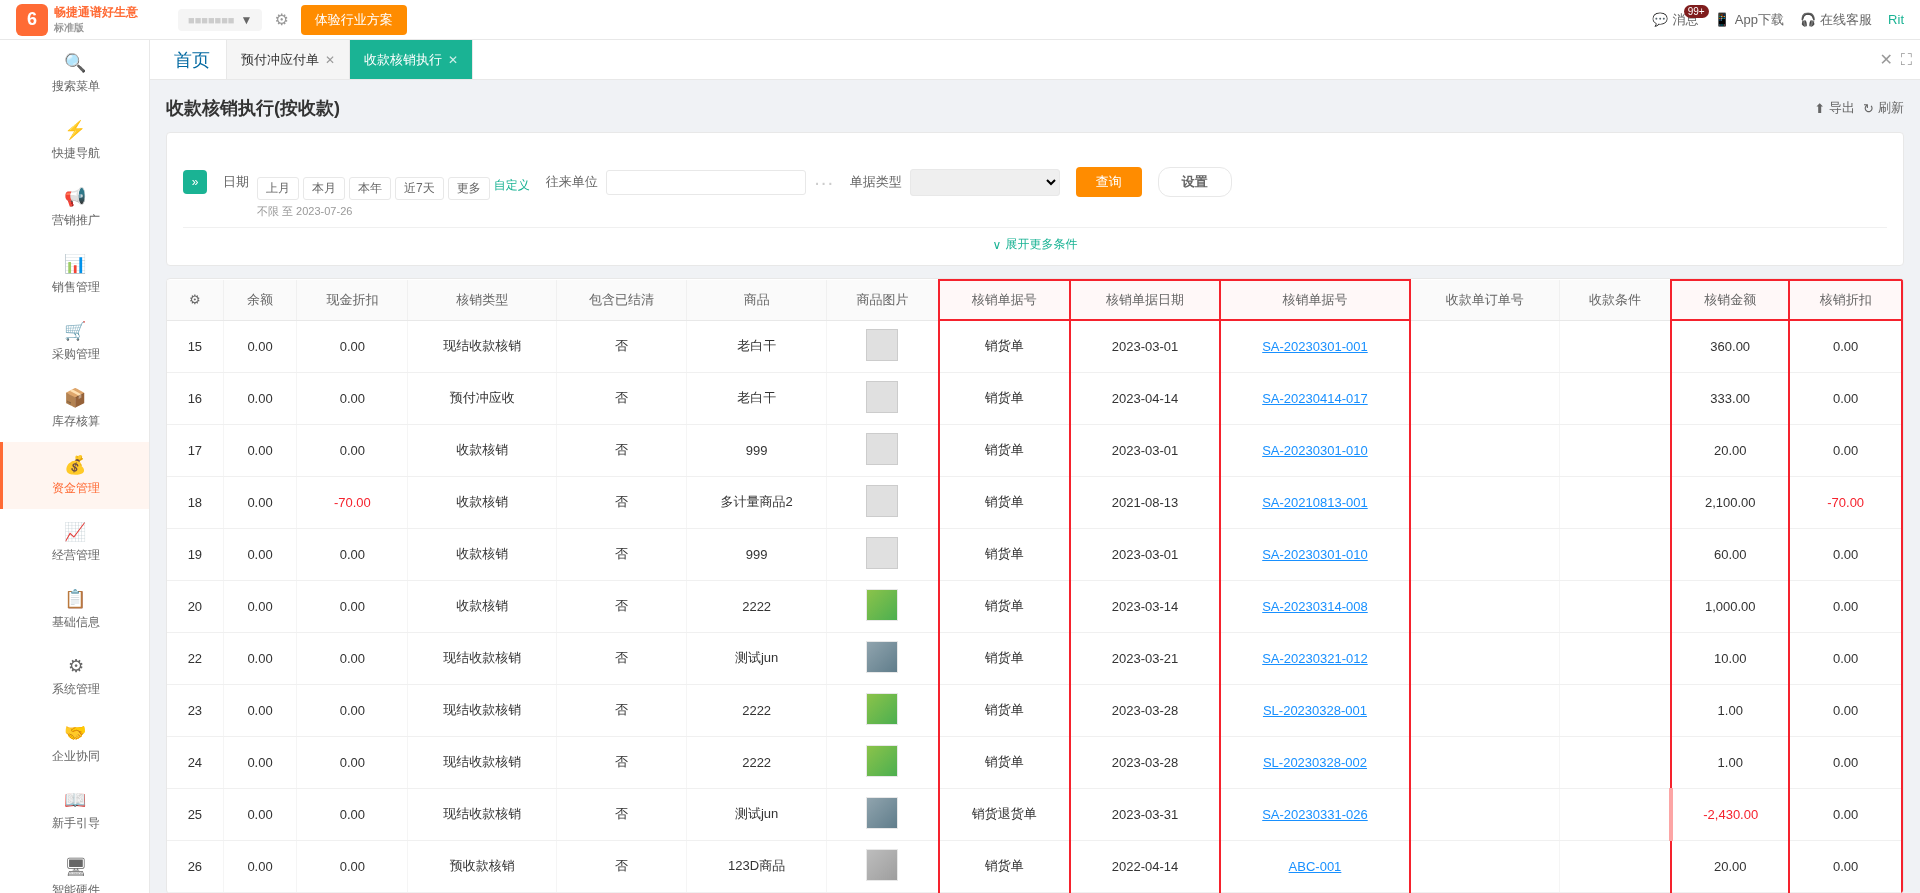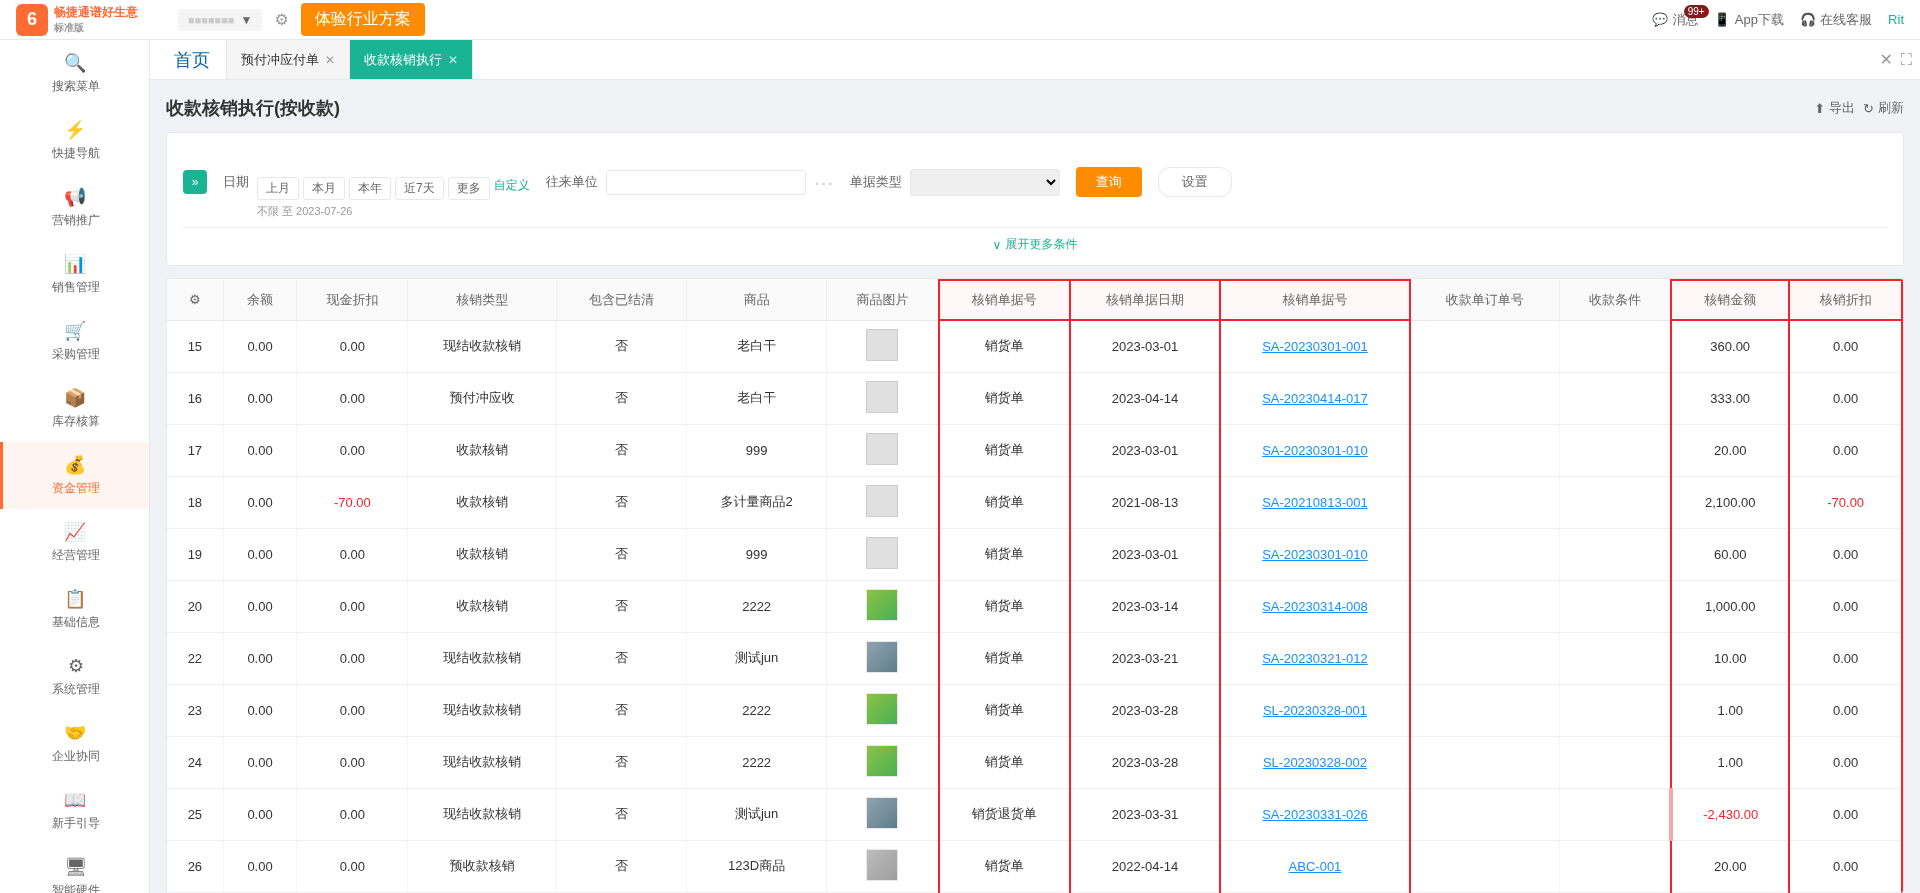--- a/index.html
+++ b/index.html
@@ -40,21 +40,21 @@
     .workspace-selector {
       display: flex; align-items: center; gap: 6px;
       background: #f5f5f5; border-radius: 4px; padding: 4px 10px;
       font-size: 13px; color: #666;
     }
     .gear-btn {
       background: none; border: none; cursor: pointer; color: #999; font-size: 16px;
     }
     .industry-btn {
       background: #ff8c00; color: white; border: none; border-radius: 4px;
-      padding: 6px 14px; font-size: 16px; cursor: pointer;
+      padding: 6px 14px; font-size: 13px; cursor: pointer;
     }
     .top-bar-right {
       display: flex; align-items: center; gap: 16px; color: #666; font-size: 13px;
     }
     .notification-btn {
       position: relative; cursor: pointer;
       display: flex; align-items: center; gap: 4px;
     }
     .badge {
       background: #7f1d1d; color: white; font-size: 10px;
@@ -149,21 +149,21 @@
     .filter-select {
       border: 1px solid #e8e8e8; border-radius: 3px; padding: 4px 10px;
       font-size: 13px; min-width: 150px;
     }
     .query-btn {
       background: #ff8c00; color: white; border: none; border-radius: 4px;
       padding: 6px 20px; font-size: 13px; cursor: pointer;
     }
     .settings-btn {
       background: none; border: 1px solid #e8e8e8; border-radius: 12px;
-      padding: 5px 23px; font-size: 13px; cursor: pointer; color: #666;
+      padding: 5px 23px; font-size: 13px; cursor: pointer; color: #666; font-weight: bold;
     }
     .expand-more {
       display: flex; align-items: center; justify-content: center;
       color: #1ab394; font-size: 12px; cursor: pointer; gap: 4px;
       margin-top: 8px; padding-top: 8px; border-top: 1px solid #f0f0f0;
     }
 
     
     .table-wrapper {
       background: #fff; border-radius: 4px; border: 1px solid #e8e8e8; overflow: auto;

